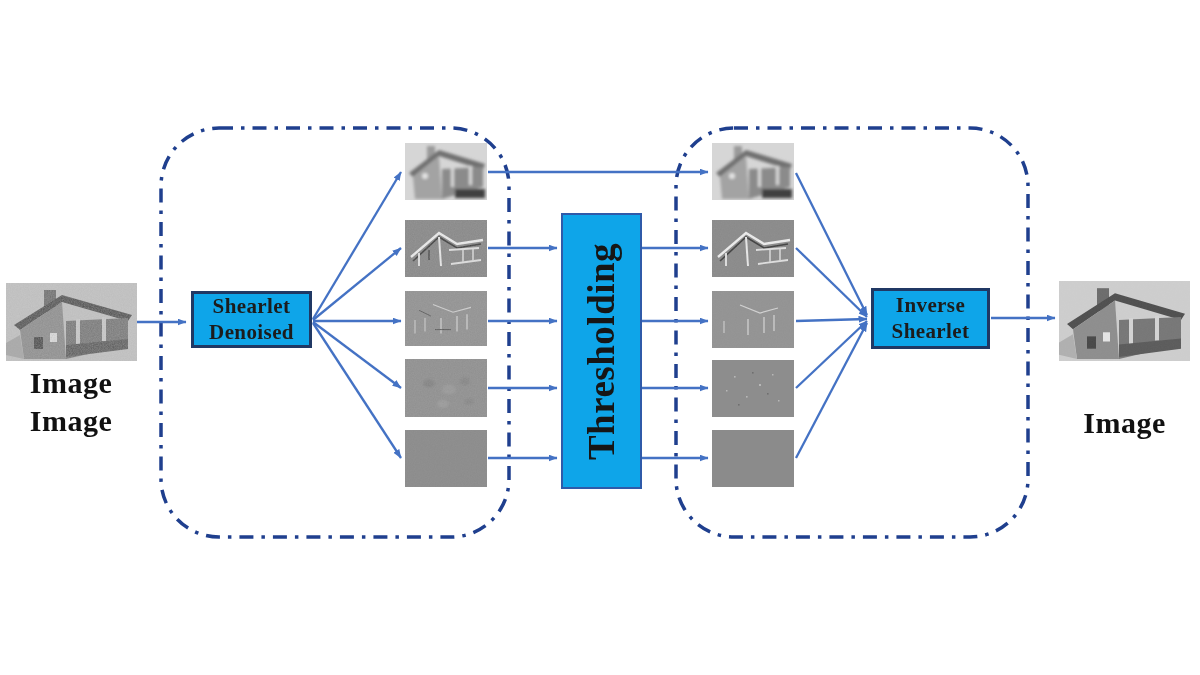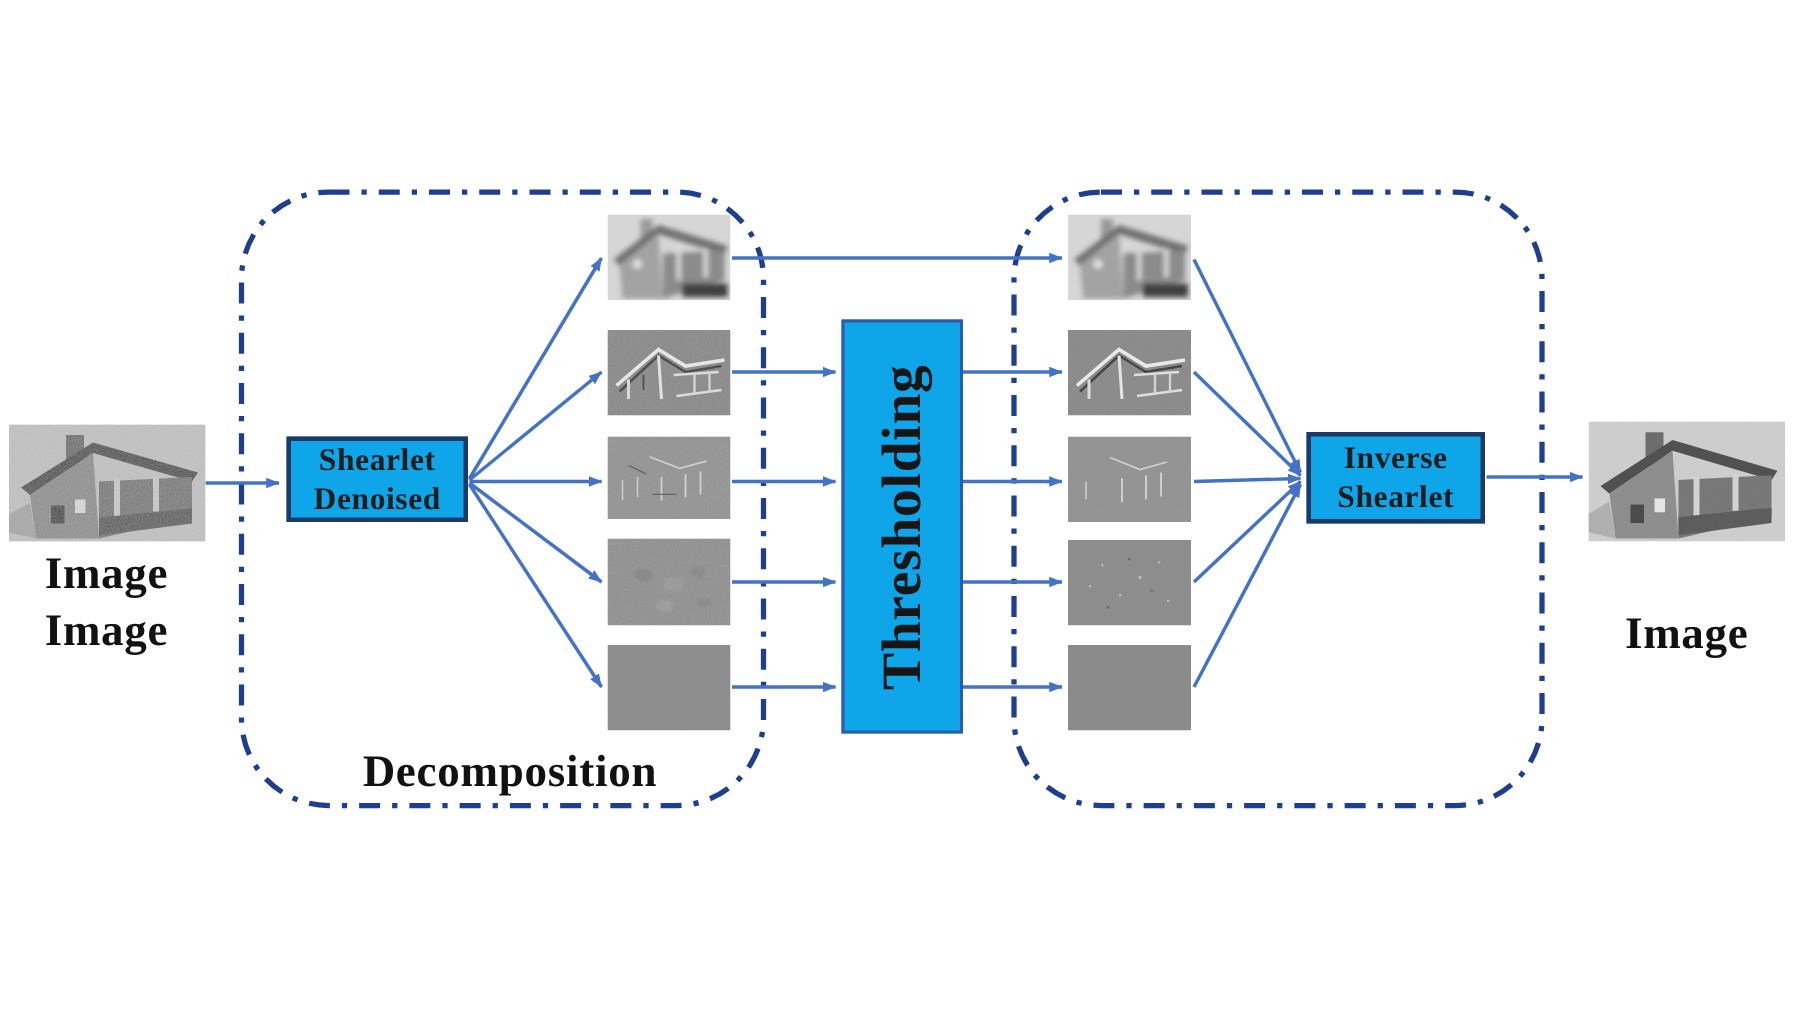--- a/index.html
+++ b/index.html
@@ -265,15 +265,14 @@
       <polygon points="60,62 122,56 122,66 60,74" fill="#5a5a5a"></polygon>
       <polygon points="0,60 14,52 18,76 0,72" fill="#b0b0b0"></polygon>
       <rect width="131" height="78" filter="url(#fNoiseL)" opacity="0.25"></rect>
     </svg>
   </div>
   <div class="caption" style="left:1049px;top:366px;width:151px;">
     <br>
     <span>Image</span>
   </div>
 
-  <div class="stage-label" style="left:190px;top:498px;width:300px;">Decomposition</div>
 
 </div>
 
 </body></html>

